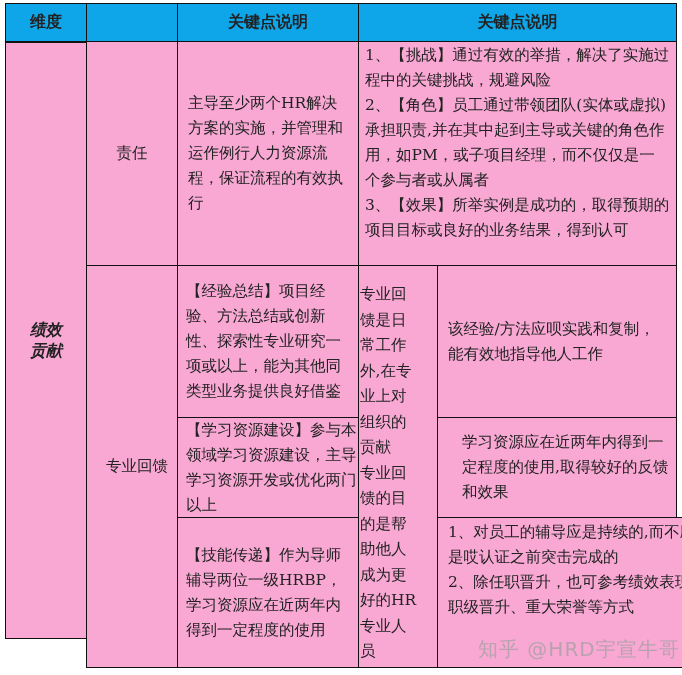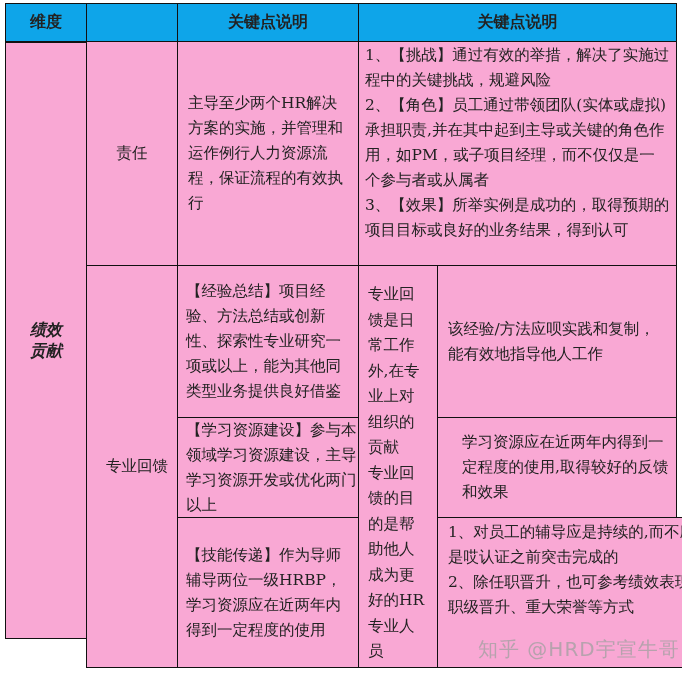--- a/index.html
+++ b/index.html
@@ -51,21 +51,21 @@
 <div class="cell txt" style="left:177px;top:265px;width:182px;height:153px;padding-left:8px;">
     <span>【经验总结】项目经验、方法总结或创新性、探索性专业研究一项或以上，能为其他同类型业务提供良好借鉴</span>
   </div>
 <div class="cell txt" style="left:177px;top:417px;width:196px;height:101px;padding-left:8px;align-items:center;">
     <span>【学习资源建设】参与本领域学习资源建设，主导学习资源开发或优化两门以上</span>
   </div>
 <div class="cell txt" style="left:177px;top:517px;width:182px;height:151px;padding-left:8px;">
     <span>【技能传递】作为导师辅导两位一级HRBP，学习资源应在近两年内得到一定程度的使用</span>
   </div>
 
-<div class="cell txt lines" style="left:358px;top:265px;width:80px;height:403px;align-items:flex-start;padding-top:16px;padding-left:9px;line-height:25.5px;"><span>专业回
+<div class="cell txt lines" style="left:358px;top:265px;width:80px;height:403px;align-items:flex-start;padding-top:16px;padding-left:1px;line-height:25.5px;"><span>专业回
 馈是日
 常工作
 外,在专
 业上对
 组织的
 贡献
 专业回
 馈的目
 的是帮
 助他人

